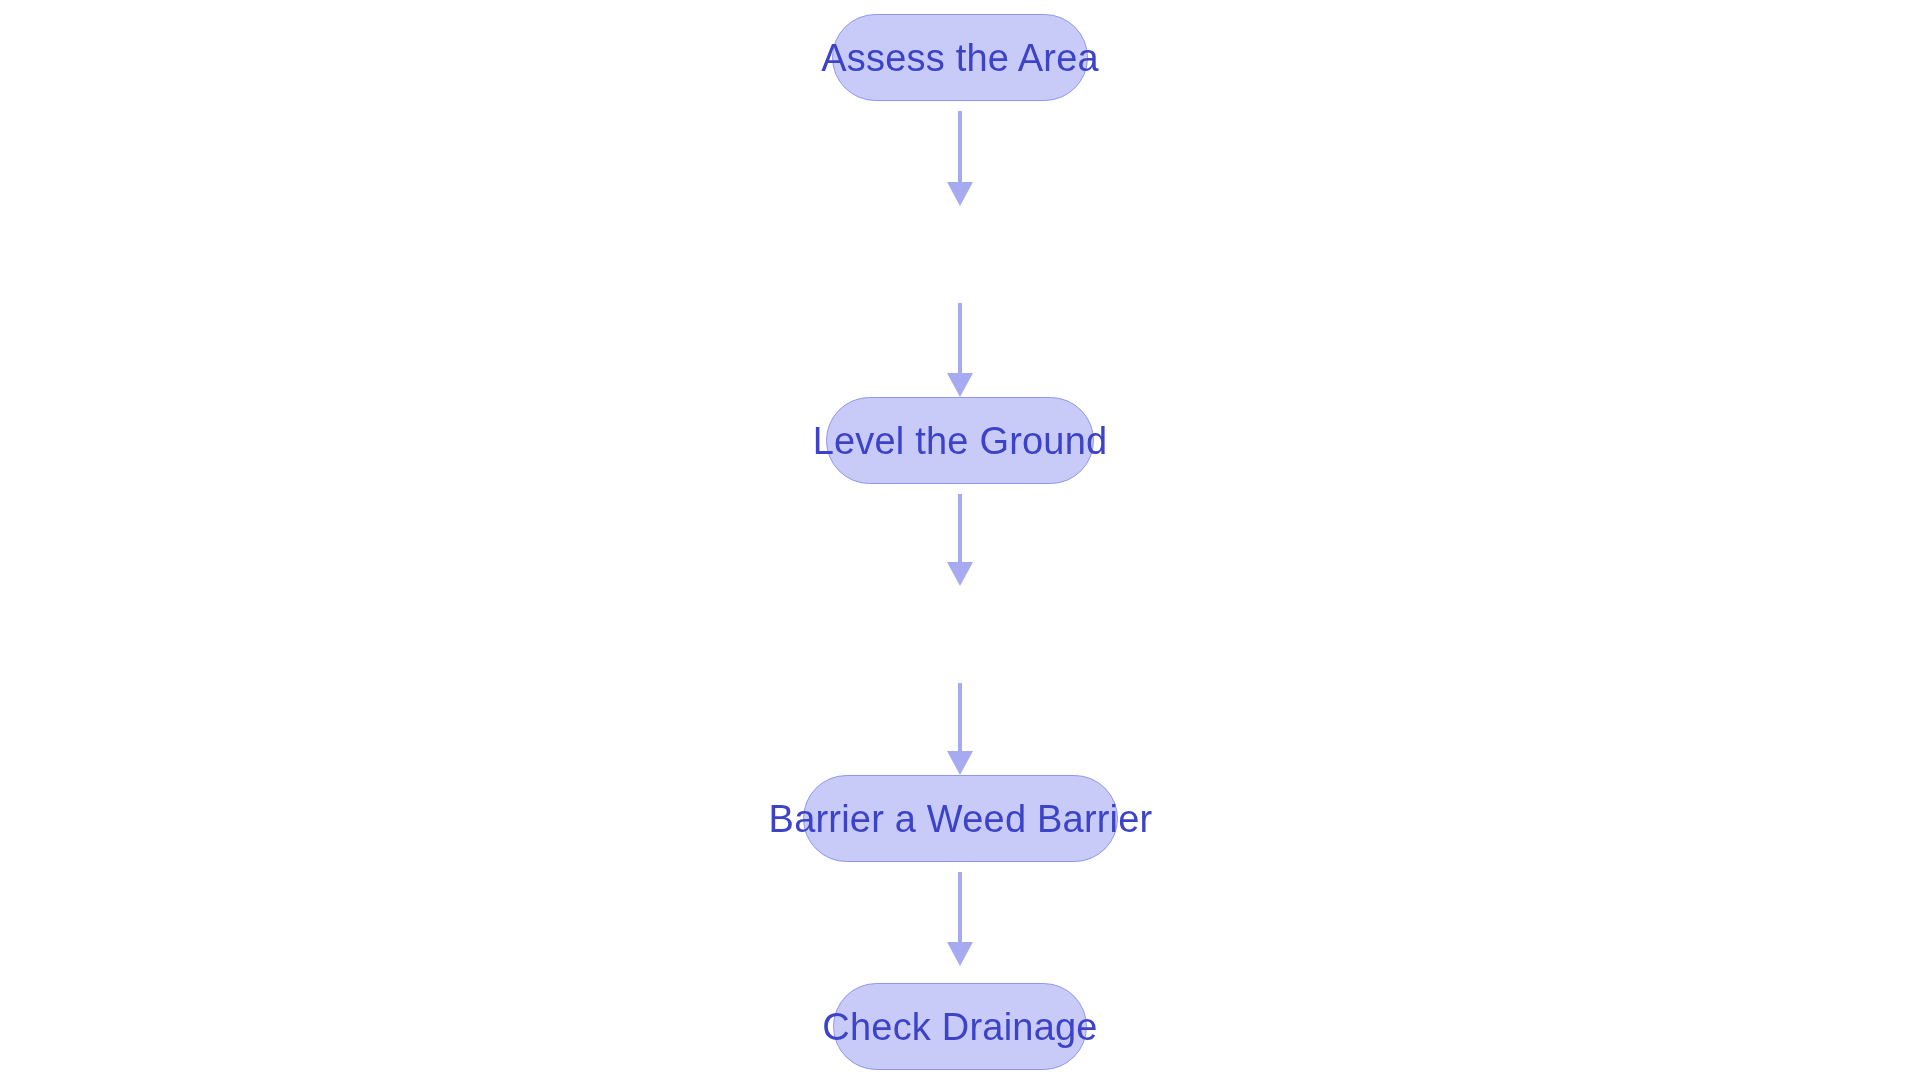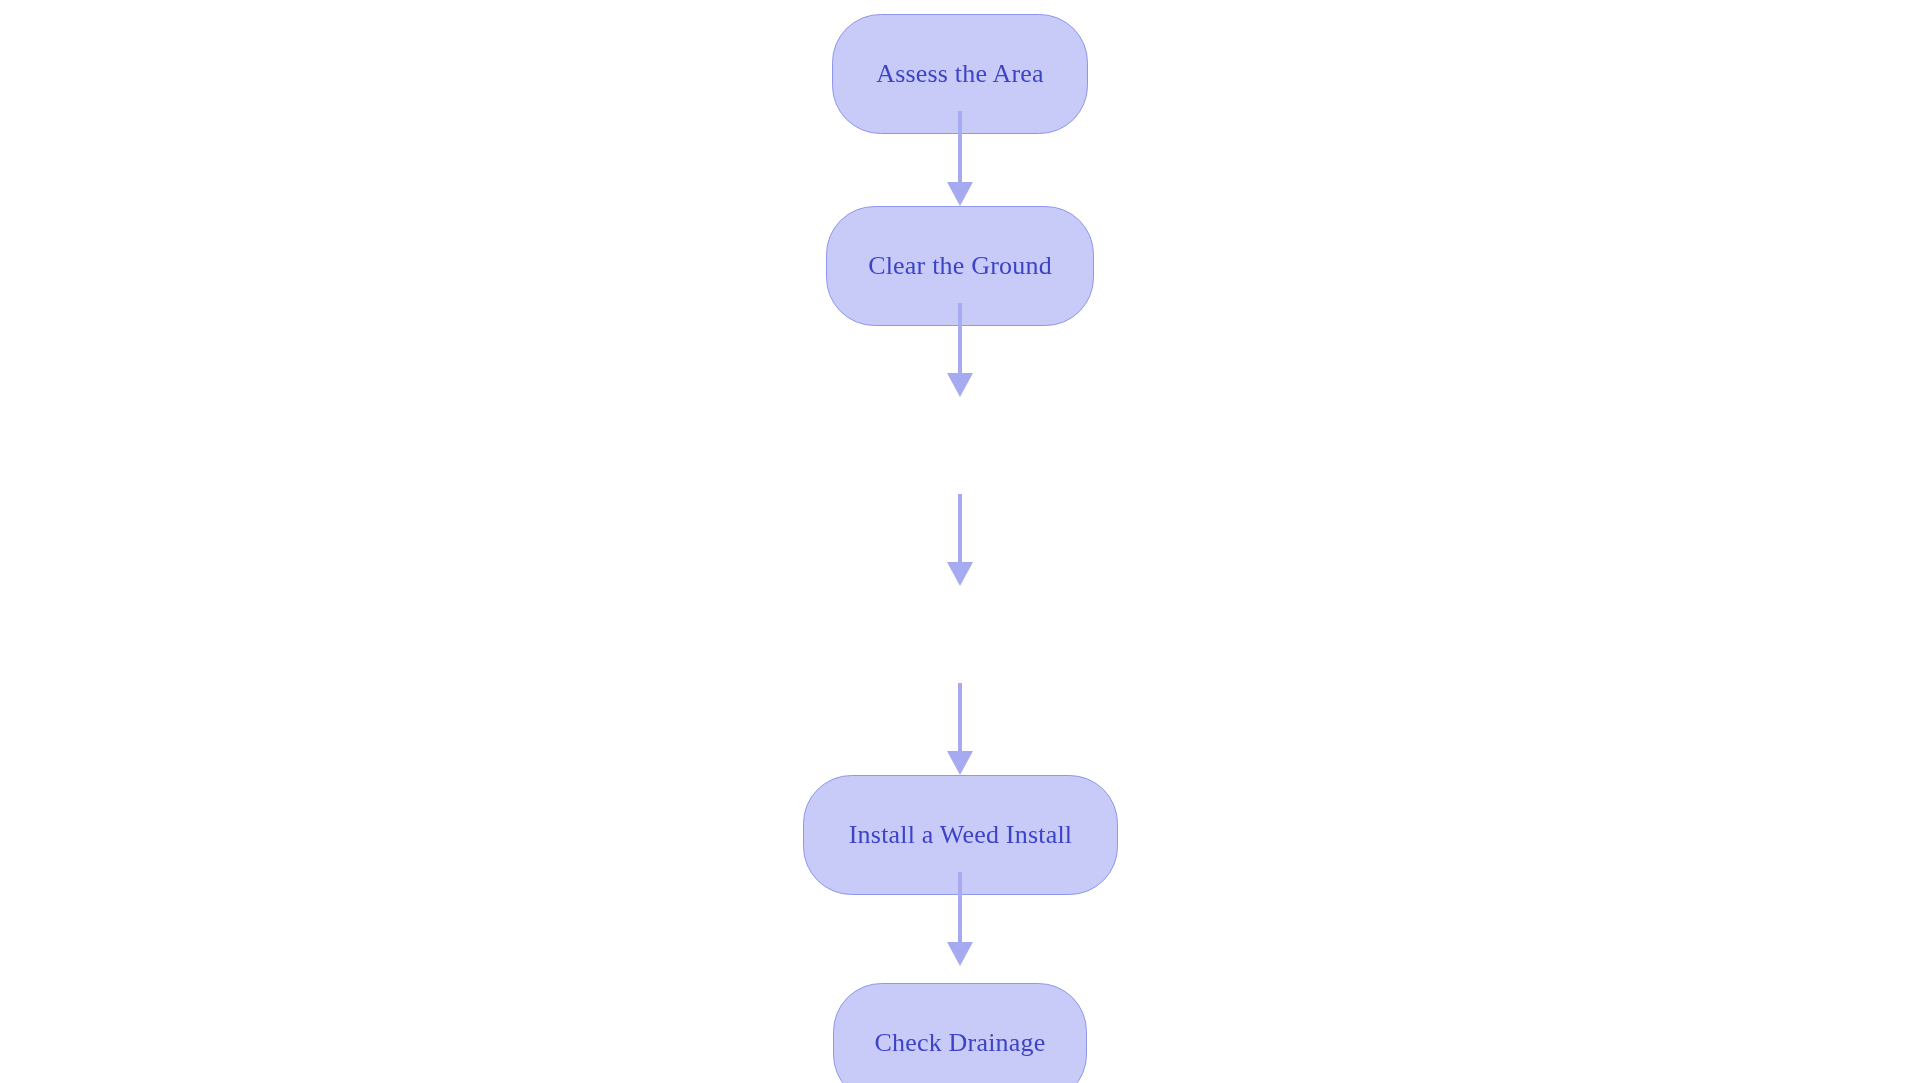--- a/index.html
+++ b/index.html
@@ -10,34 +10,33 @@
   .canvas {
     position: relative;
     width: 1920px;
     height: 1083px;
     background: #ffffff;
     overflow: hidden;
     font-family: "Liberation Sans", sans-serif;
   }
   .node {
     position: absolute;
-    height: 120px;
+    height: 87px;
     box-sizing: border-box;
     background: var(--node-fill, #c8cbf7);
     border: 1.7px solid var(--node-border, #8f96ed);
     border-radius: 48.5px;
     display: flex;
     align-items: center;
     justify-content: center;
     color: var(--node-text, #3d43c6);
-    font-size: 26px;
+    font-size: 38px;
     line-height: 1;
     white-space: nowrap;
     letter-spacing: 0.2px;
-    font-family: Liberation Serif, serif;
   }
   .arrow {
     position: absolute;
     width: 28px;
     display: flex;
     flex-direction: column;
     align-items: center;
   }
   .arrow-line {
     width: 3.5px;
@@ -59,43 +58,43 @@
 
   <div class="node" style="top:14px; left:832px; width:256px;">
     <span>Assess the Area</span>
   </div>
 
   <div class="arrow" style="top:111px; left:946px; height:95px;">
     <div class="arrow-line"></div>
     <div class="arrow-head"></div>
   </div>
 
-  <div class="node" style="top:206px; left:826px; width:268px;">
-    <span>Clear the Ground</span>
-  </div>
 
   <div class="arrow" style="top:303px; left:946px; height:94px;">
     <div class="arrow-line"></div>
     <div class="arrow-head"></div>
   </div>
 
+  <div class="node" style="top:397px; left:826px; width:268px;">
+    <span>Level the Ground</span>
+  </div>
 
   <div class="arrow" style="top:494px; left:946px; height:92px;">
     <div class="arrow-line"></div>
     <div class="arrow-head"></div>
   </div>
 
 
   <div class="arrow" style="top:683px; left:946px; height:92px;">
     <div class="arrow-line"></div>
     <div class="arrow-head"></div>
   </div>
 
   <div class="node" style="top:775px; left:803px; width:315px;">
-    <span>Install a Weed Install</span>
+    <span>Barrier a Weed Barrier</span>
   </div>
 
   <div class="arrow" style="top:872px; left:946px; height:94px;">
     <div class="arrow-line"></div>
     <div class="arrow-head"></div>
   </div>
 
   <div class="node" style="top:983px; left:833px; width:254px;">
     <span>Check Drainage</span>
   </div>

